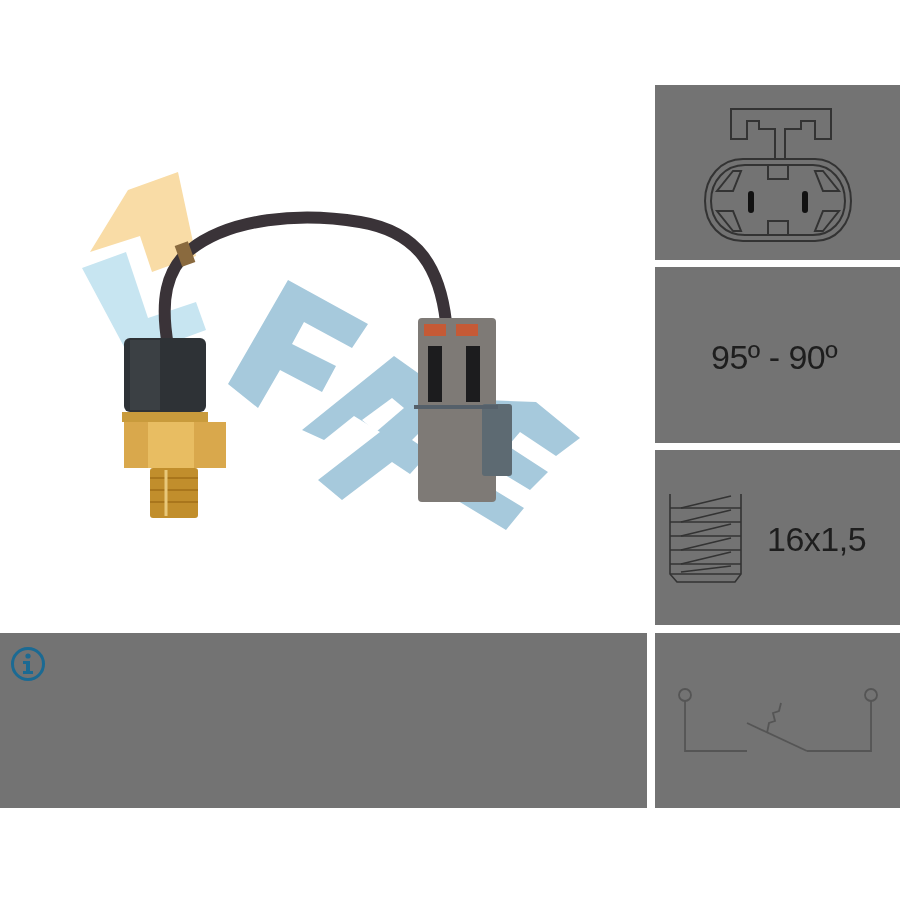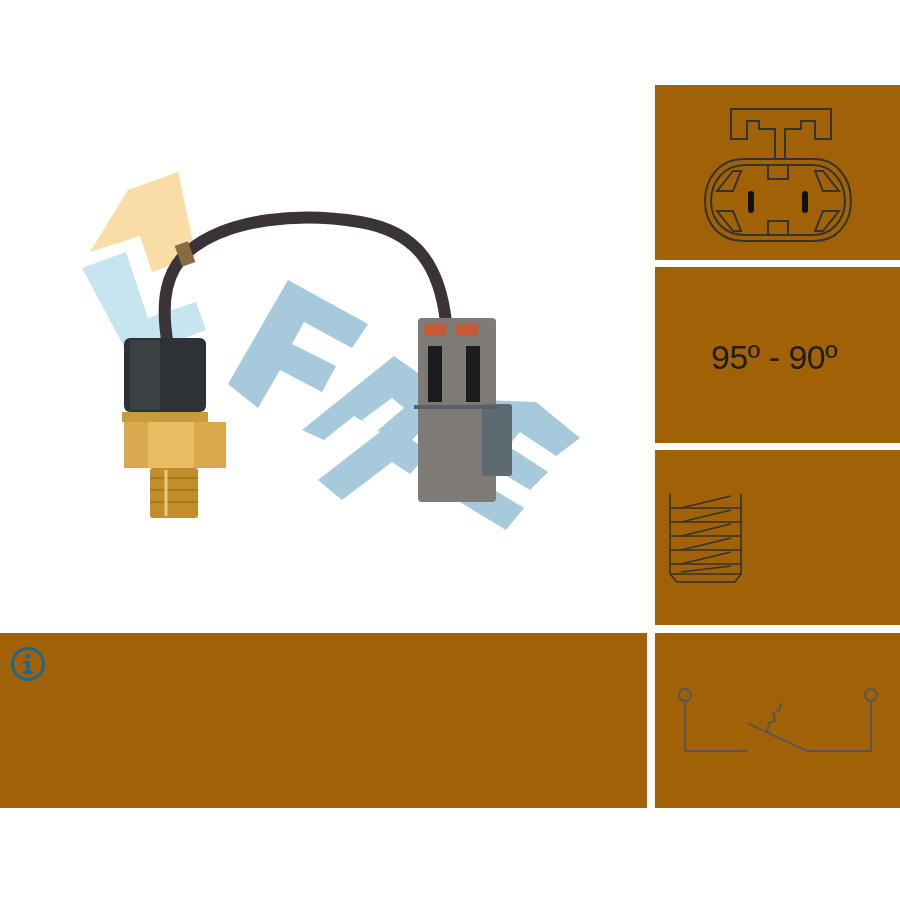--- a/index.html
+++ b/index.html
@@ -1,17 +1,17 @@
 <!DOCTYPE html>
 <html><head>
 <meta charset="utf-8">
 <style>
   html, body { margin:0; padding:0; background:#ffffff; }
   body { width:900px; height:900px; position:relative; overflow:hidden; font-family:"Liberation Sans", sans-serif; }
-  .panel { position:absolute; background:#a16207; }
+  .panel { position:absolute; background:#737373; }
   .photo { position:absolute; left:0; top:0; width:650px; height:630px; }
   .spec-text { position:absolute; font-size:34px; color:#1e1e1e; letter-spacing:-0.5px; }
   .info-icon { position:absolute; left:10px; top:646px; width:36px; height:36px; }
 </style>
 </head>
 <body>
 
 <svg class="photo" viewBox="0 0 650 630" xmlns="http://www.w3.org/2000/svg">
 
   <g>
@@ -88,20 +88,21 @@
       <line x1="3" y1="58" x2="74" y2="58"></line>
       <line x1="3" y1="72" x2="74" y2="72"></line>
       <line x1="14" y1="16" x2="64" y2="4"></line>
       <line x1="14" y1="30" x2="64" y2="18"></line>
       <line x1="14" y1="44" x2="64" y2="32"></line>
       <line x1="14" y1="58" x2="64" y2="46"></line>
       <line x1="14" y1="72" x2="64" y2="60"></line>
       <line x1="14" y1="80" x2="64" y2="74"></line>
     </g>
   </svg>
+  <span class="spec-text" style="left:112px; top:70px;">16x1,5</span>
 </div>
 
 <div class="panel" style="left:655px; top:633px; width:245px; height:175px;">
   <svg style="position:absolute; left:16px; top:50px;" width="215" height="80" viewBox="0 0 215 80">
     <g fill="none" stroke="#555" stroke-width="1.8">
       <circle cx="14" cy="12" r="6"></circle>
       <circle cx="200" cy="12" r="6"></circle>
       <path d="M14,18 V68 H76"></path>
       <path d="M200,18 V68 H136"></path>
       <line x1="76" y1="40" x2="136" y2="68"></line>

